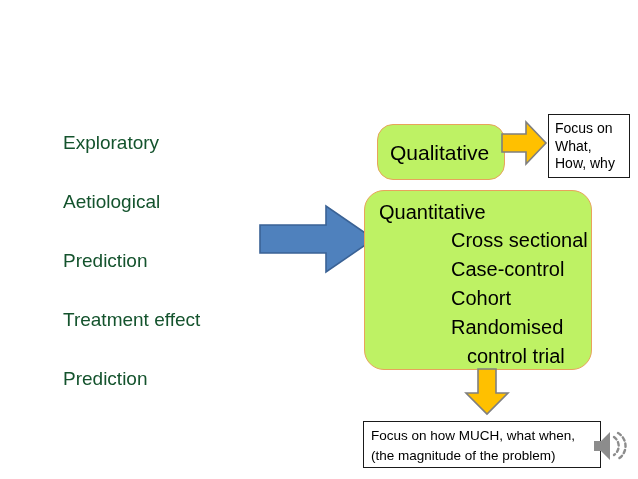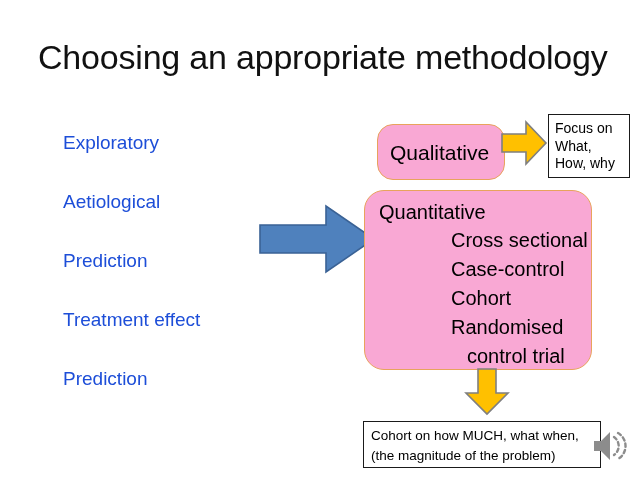--- a/index.html
+++ b/index.html
@@ -35,31 +35,31 @@
   #purpose-list {
     position: absolute;
     left: 63px;
     top: 132px;
     width: 250px;
   }
   .purpose-item {
     font-size: 19px;
     line-height: 22px;
     height: 59px;
-    color: #1d4ed8;
+    color: #14532d;
     white-space: nowrap;
   }
 
   
   .round-box {
     position: absolute;
     box-sizing: border-box;
     border: 1.6px solid #E8A35C;
     border-radius: 16px;
-    background: #f9a8d4;
+    background: #bef264;
   }
   #qualitative-box {
     left: 377px;
     top: 124px;
     width: 128px;
     height: 56px;
   }
   #qualitative-label {
     position: absolute;
     left: 12px;
@@ -151,21 +151,20 @@
     position: absolute;
     left: 591px;
     top: 427px;
   }
 </style>
 </head>
 <body>
 
 <div id="slide">
 
-  <div id="title">Choosing an appropriate methodology</div>
 
   <div id="purpose-list">
     <div class="purpose-item">Exploratory</div>
     <div class="purpose-item">Aetiological</div>
     <div class="purpose-item">Prediction</div>
     <div class="purpose-item">Treatment effect</div>
     <div class="purpose-item">Prediction</div>
   </div>
 
   <svg id="blue-arrow" class="arrow-svg" width="118" height="72" viewBox="0 0 118 72">
@@ -199,21 +198,21 @@
     </div>
   </div>
 
   <svg id="gold-arrow-down" class="arrow-svg" width="50" height="50" viewBox="0 0 50 50">
     <polygon points="16,2 34,2 34,26 46,26 25,47 4,26 16,26" fill="#FFC000" stroke="#7F7F7F" stroke-width="1.6" stroke-linejoin="miter"></polygon>
   </svg>
 
   <div id="focus-quant-box" class="callout-box">
     <div id="focus-quant-text">
       <div>
-        <span>Cohort on how </span><span class="em">MUCH,</span><span> what when,</span>
+        <span>Focus on how </span><span class="em">MUCH,</span><span> what when,</span>
       </div>
       <div>(the magnitude of the problem)</div>
     </div>
   </div>
 
   <svg id="speaker-icon" width="40" height="38" viewBox="0 0 40 38">
     <polygon points="3,14 10,14 19,5 19,33 10,24 3,24" fill="#8C8C8C"></polygon>
     <path d="M23,10 A11,11 0 0 1 23,28" fill="none" stroke="#8C8C8C" stroke-width="2.4" stroke-linecap="round" stroke-dasharray="3.5 3"></path>
     <path d="M27,6 A15,15 0 0 1 27,32" fill="none" stroke="#8C8C8C" stroke-width="2.4" stroke-linecap="round" stroke-dasharray="3.5 3"></path>
   </svg>

